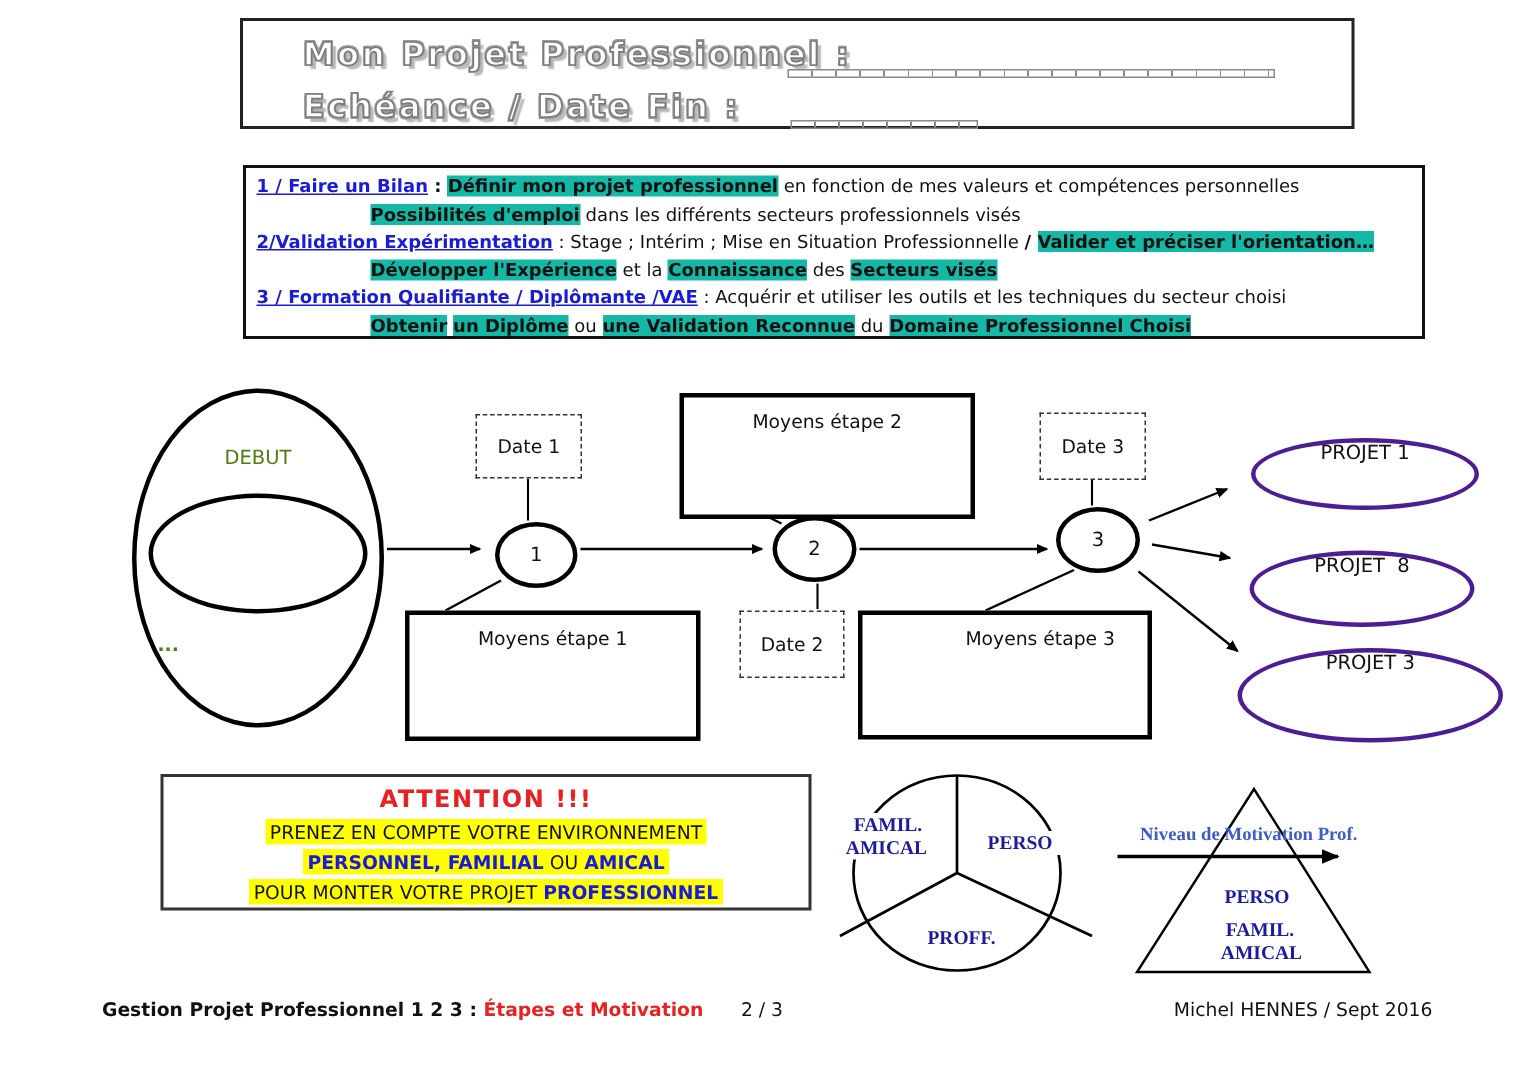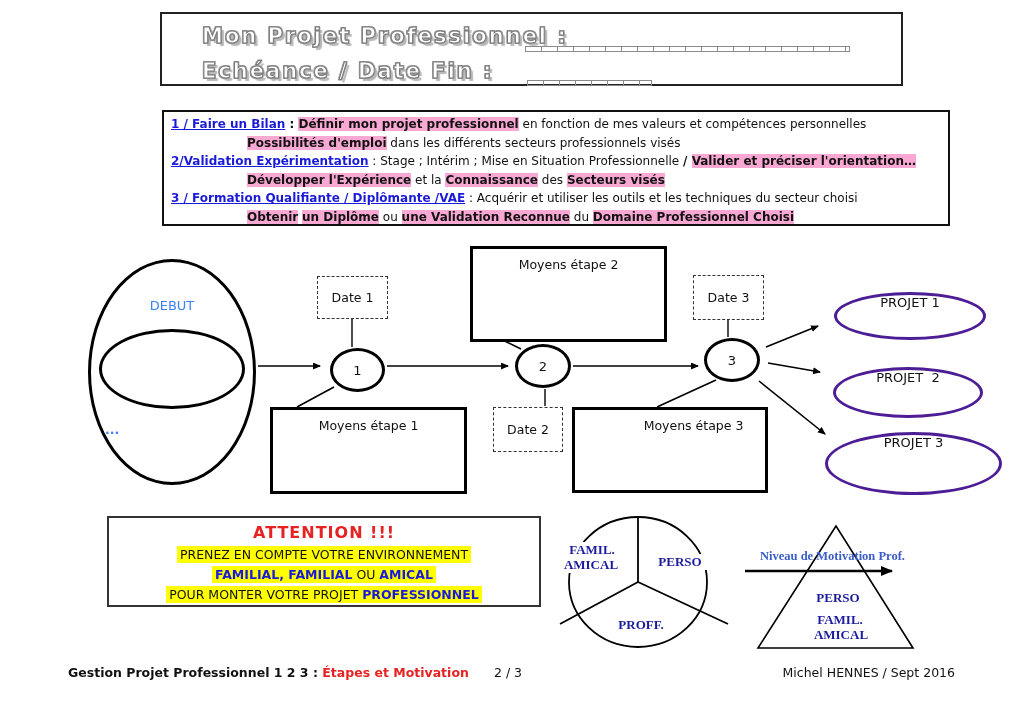--- a/index.html
+++ b/index.html
@@ -29,30 +29,30 @@
   }
 
   
   .steps-box {
     position:absolute; left:162px; top:110px; width:788px; height:116px;
     border:2px solid #111; background:#fff; padding:3px 0 0 7px; overflow:hidden;
   }
   .step-line { font-size:12px; line-height:18.6px; white-space:pre; }
   .step-line.indent { padding-left:76px; }
   .seg-link { color:#1a1ad9; font-weight:bold; text-decoration:underline; }
-  .seg-hl   { background:#f9a8d4; font-weight:bold; }
+  .seg-hl   { background:#14b8a6; font-weight:bold; }
   .seg-bold { font-weight:bold; }
   .seg-plain{ }
   .seg-blue { color:#1a1ad9; font-weight:bold; }
   .seg-reg  { font-weight:normal; color:#111; }
 
   
   .ellipse { position:absolute; border:3px solid #000; border-radius:50%; background:transparent; }
   .ellipse.thick { border-width:3.5px; }
-  .flow-label { position:absolute; font-size:12.5px; color:#3b82f6; text-align:center; white-space:pre; }
+  .flow-label { position:absolute; font-size:12.5px; color:#4d7c0f; text-align:center; white-space:pre; }
   .date-box {
     position:absolute; border:1.5px dashed #333; background:#fff;
     display:flex; align-items:center; justify-content:center;
     font-size:12.5px; color:#111;
   }
   .moyens-box {
     position:absolute; border:3px solid #000; background:#fff;
     text-align:center; padding-top:8px; font-size:12.5px; color:#111;
   }
   .step-circle {
@@ -162,31 +162,31 @@
       <span>1</span>
     </div>
   <div class="step-circle" style="left:515px; top:344px; width:56px; height:44px;">
       <span>2</span>
     </div>
   <div class="step-circle" style="left:704px; top:338px; width:56px; height:44px;">
       <span>3</span>
     </div>
 
   <div class="moyens-box" style="left:270px; top:407px; width:197px; height:87px;"><span>Moyens étape 1</span></div>
-  <div class="moyens-box" style="left:453px; top:246px; width:197px; height:96px;margin-left:17px;"><span>Moyens étape 2</span></div>
+  <div class="moyens-box" style="left:453px; top:262px; width:197px; height:84px;"><span>Moyens étape 2</span></div>
   <div class="moyens-box" style="left:572px; top:407px; width:196px; height:86px;padding-left:47px;"><span>Moyens étape 3</span></div>
 
   <div class="project-ellipse" style="left:834px; top:292px; width:152px; height:48px;"><span>PROJET 1</span></div>
-  <div class="project-ellipse" style="left:833px; top:367px; width:150px; height:51px;"><span>PROJET  2</span></div>
+  <div class="project-ellipse" style="left:833px; top:367px; width:150px; height:51px;"><span>PROJET  8</span></div>
   <div class="project-ellipse" style="left:825px; top:432px; width:177px; height:63px;"><span>PROJET 3</span></div>
 
   <div class="attention-box">
     <div class="attn-title">ATTENTION !!!</div>
     <div class="attn-line"><span class="hl-bar">PRENEZ EN COMPTE VOTRE ENVIRONNEMENT</span></div>
-    <div class="attn-line attn-bold"><span class="hl-bar"><span class="seg-blue">FAMILIAL, </span><span class="seg-blue">FAMILIAL</span><span class="seg-reg"> OU </span><span class="seg-blue">AMICAL</span></span></div>
+    <div class="attn-line attn-bold"><span class="hl-bar"><span class="seg-blue">PERSONNEL, </span><span class="seg-blue">FAMILIAL</span><span class="seg-reg"> OU </span><span class="seg-blue">AMICAL</span></span></div>
     <div class="attn-line"><span class="hl-bar"><span class="seg-reg">POUR MONTER VOTRE PROJET </span><span class="seg-blue">PROFESSIONNEL</span></span></div>
   </div>
 
   <div class="serif-label masked" style="left:562px; top:542px; width:60px;">FAMIL.</div>
   <div class="serif-label masked" style="left:556px; top:557px; width:70px;">AMICAL</div>
   <div class="serif-label masked" style="left:650px; top:554px; width:60px;">PERSO</div>
   <div class="serif-label masked" style="left:608px; top:617px; width:66px;">PROFF.</div>
 
   <div class="serif-label axis-label" style="left:745px; top:549px; width:175px;">Niveau de Motivation Prof.</div>
   <div class="serif-label" style="left:800px; top:590px; width:76px;">PERSO</div>

